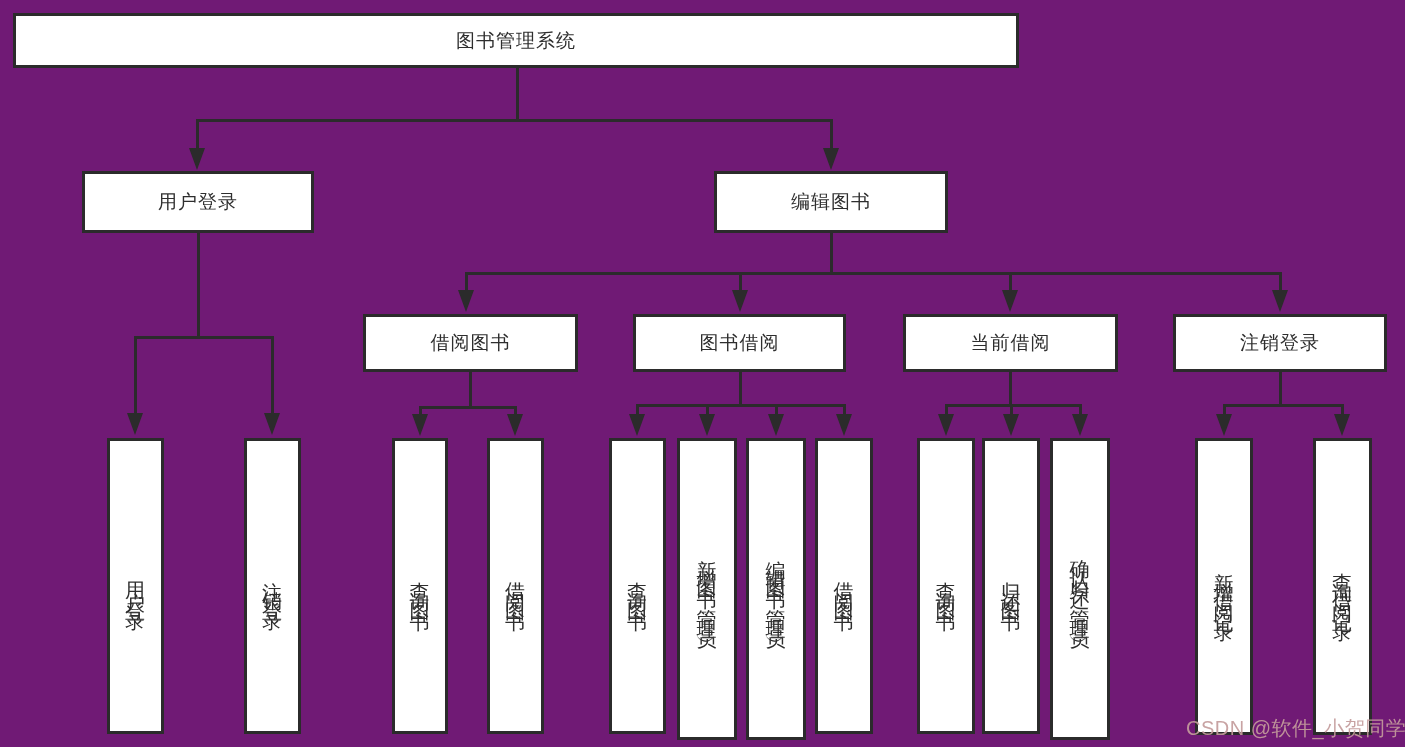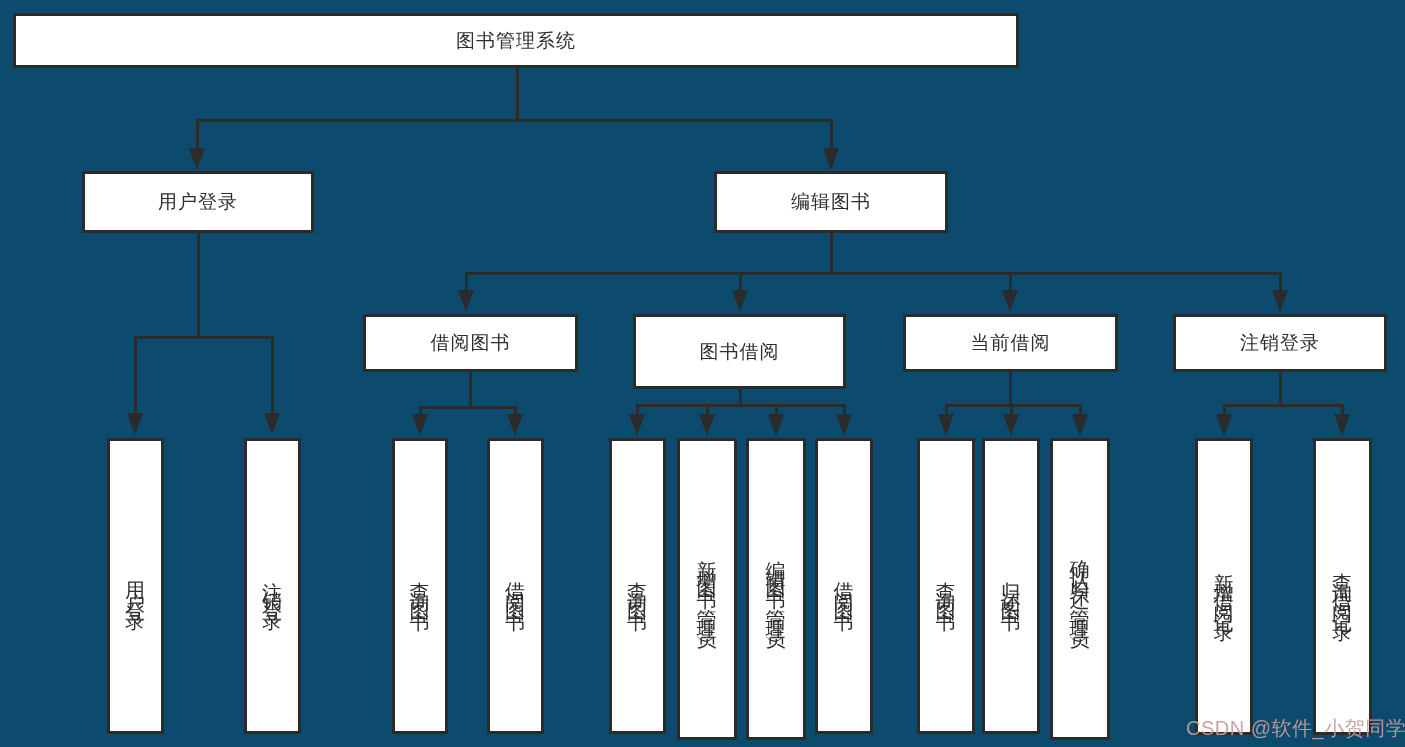--- a/index.html
+++ b/index.html
@@ -1,20 +1,20 @@
 <!DOCTYPE html>
 <html><head>
 <meta charset="utf-8">
 <style>
   html, body { margin: 0; padding: 0; background: #ffffff; }
   .canvas {
     position: relative;
     width: 1405px;
     height: 747px;
-    background: #0c4a6e;
+    background: #701a75;
     font-family: "Liberation Sans", sans-serif;
     overflow: hidden;
   }
   .node {
     position: absolute;
     box-sizing: border-box;
     border: 3px solid #2b2b2b;
     background: #ffffff;
     color: #2e2e2e;
     display: flex;
@@ -116,21 +116,21 @@
       <div class="line" style="left: 1222.5px; top: 405px; width: 3px; height: 13px;"></div>
       <div class="arrow-down" style="left: 1216px; top: 414px;"></div>
       <div class="line" style="left: 1340.5px; top: 405px; width: 3px; height: 13px;"></div>
       <div class="arrow-down" style="left: 1334px; top: 414px;"></div>
     </div>
   <div id="nodes">
       <div class="node node-h" style="left: 13px; top: 13px; width: 1006px; height: 55px;">图书管理系统</div>
       <div class="node node-h" style="left: 82px; top: 171px; width: 232px; height: 62px;">用户登录</div>
       <div class="node node-h" style="left: 714px; top: 171px; width: 234px; height: 62px;">编辑图书</div>
       <div class="node node-h" style="left: 363px; top: 314px; width: 215px; height: 58px;">借阅图书</div>
-      <div class="node node-h" style="left: 633px; top: 314px; width: 213px; height: 75px;">图书借阅</div>
+      <div class="node node-h" style="left: 633px; top: 314px; width: 213px; height: 58px;">图书借阅</div>
       <div class="node node-h" style="left: 903px; top: 314px; width: 215px; height: 58px;">当前借阅</div>
       <div class="node node-h" style="left: 1173px; top: 314px; width: 214px; height: 58px;">注销登录</div>
       <div class="node node-v" style="left: 107px; top: 438px; width: 57px; height: 296px;">用户登录</div>
       <div class="node node-v" style="left: 244px; top: 438px; width: 57px; height: 296px;">注销登录</div>
       <div class="node node-v" style="left: 392px; top: 438px; width: 56px; height: 296px;">查询图书</div>
       <div class="node node-v" style="left: 487px; top: 438px; width: 57px; height: 296px;">借阅图书</div>
       <div class="node node-v" style="left: 609px; top: 438px; width: 57px; height: 296px;">查询图书</div>
       <div class="node node-v" style="left: 677px; top: 438px; width: 60px; height: 302px;">新增图书（管理员）</div>
       <div class="node node-v" style="left: 746px; top: 438px; width: 60px; height: 302px;">编辑图书（管理员）</div>
       <div class="node node-v" style="left: 815px; top: 438px; width: 58px; height: 296px;">借阅图书</div>

